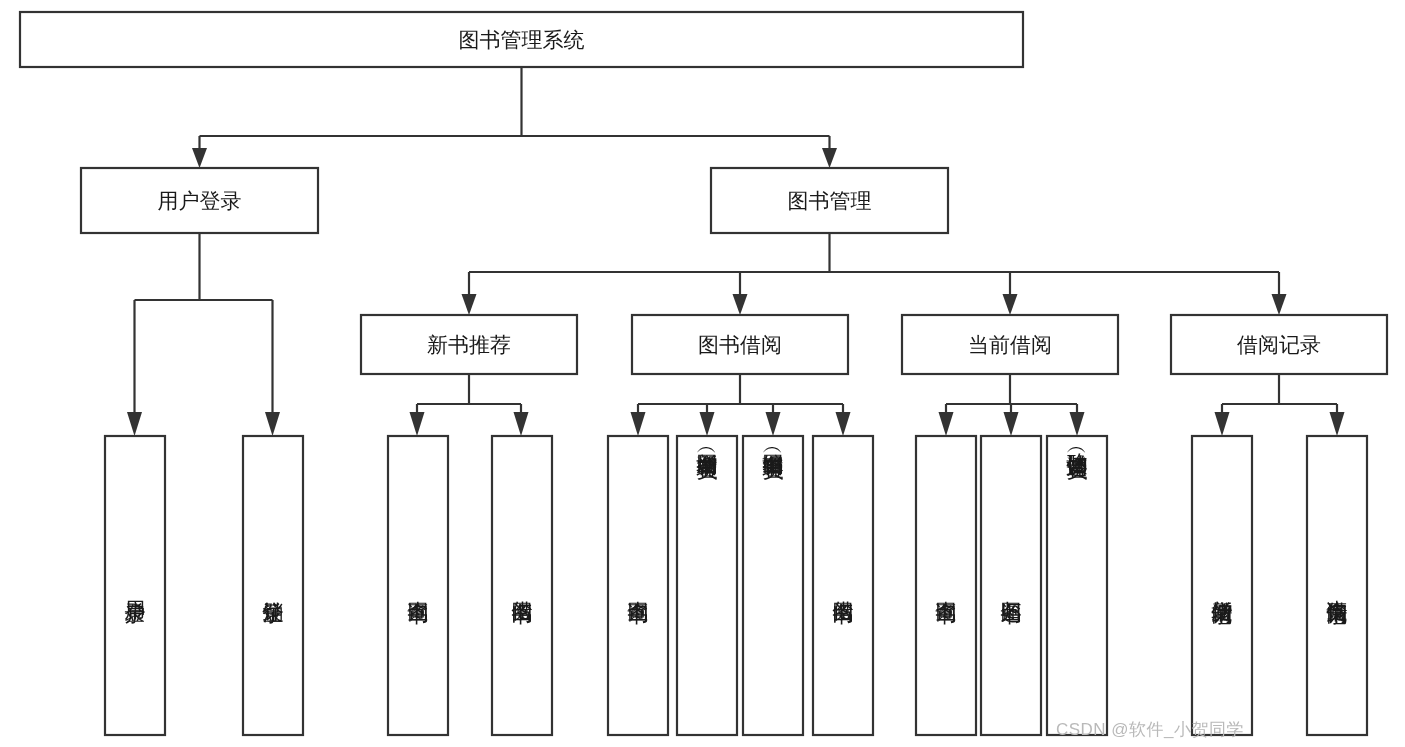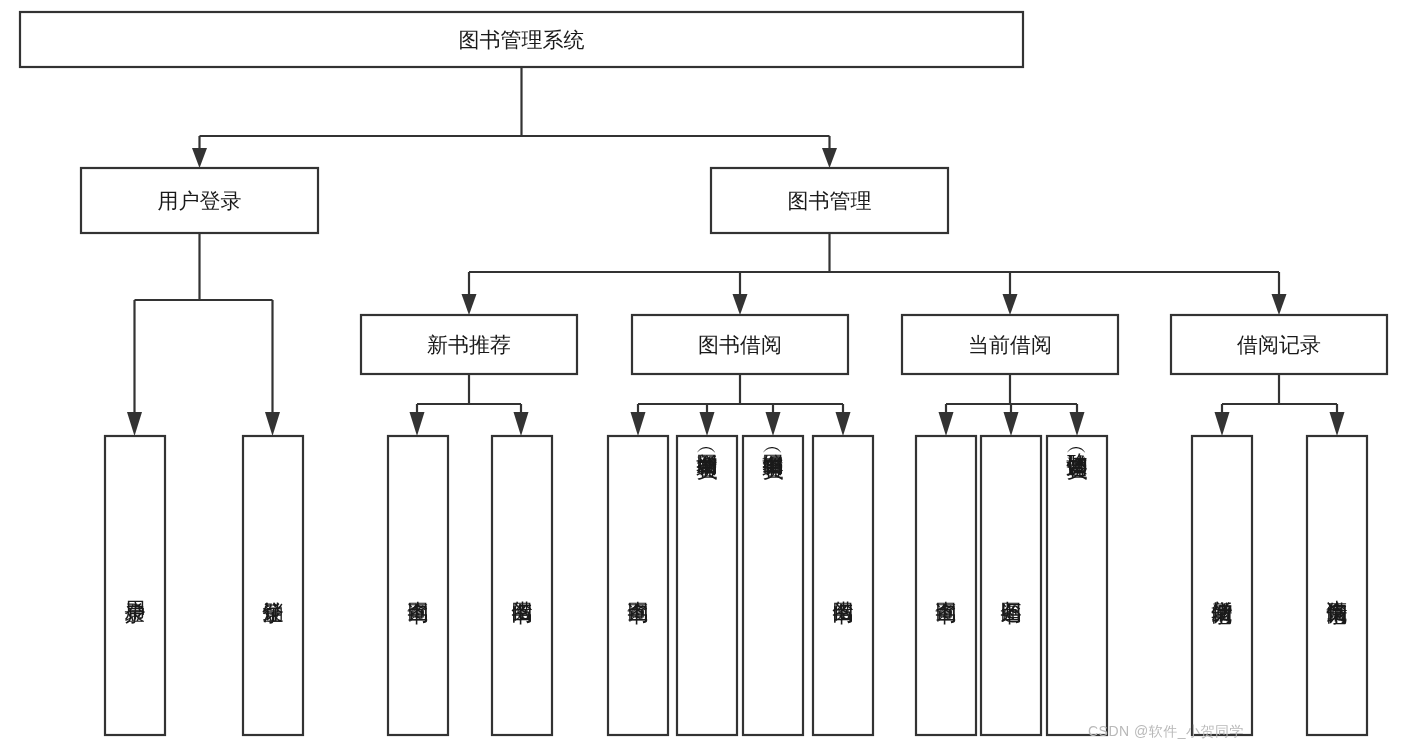--- a/index.html
+++ b/index.html
@@ -62,21 +62,21 @@
     justify-content: center;
     text-align: center;
     white-space: nowrap;
     pointer-events: none;
   }
   .watermark {
     position: absolute;
     right: 8px;
     bottom: 6px;
     font-family: "Liberation Sans", "DejaVu Sans", sans-serif;
-    font-size: 14px;
+    font-size: 17px;
     color: #b9b9b9;
     letter-spacing: 0.5px;
     white-space: nowrap;
   }
 </style>
 </head>
 <body>
 
 <div id="diagram-root">
 

